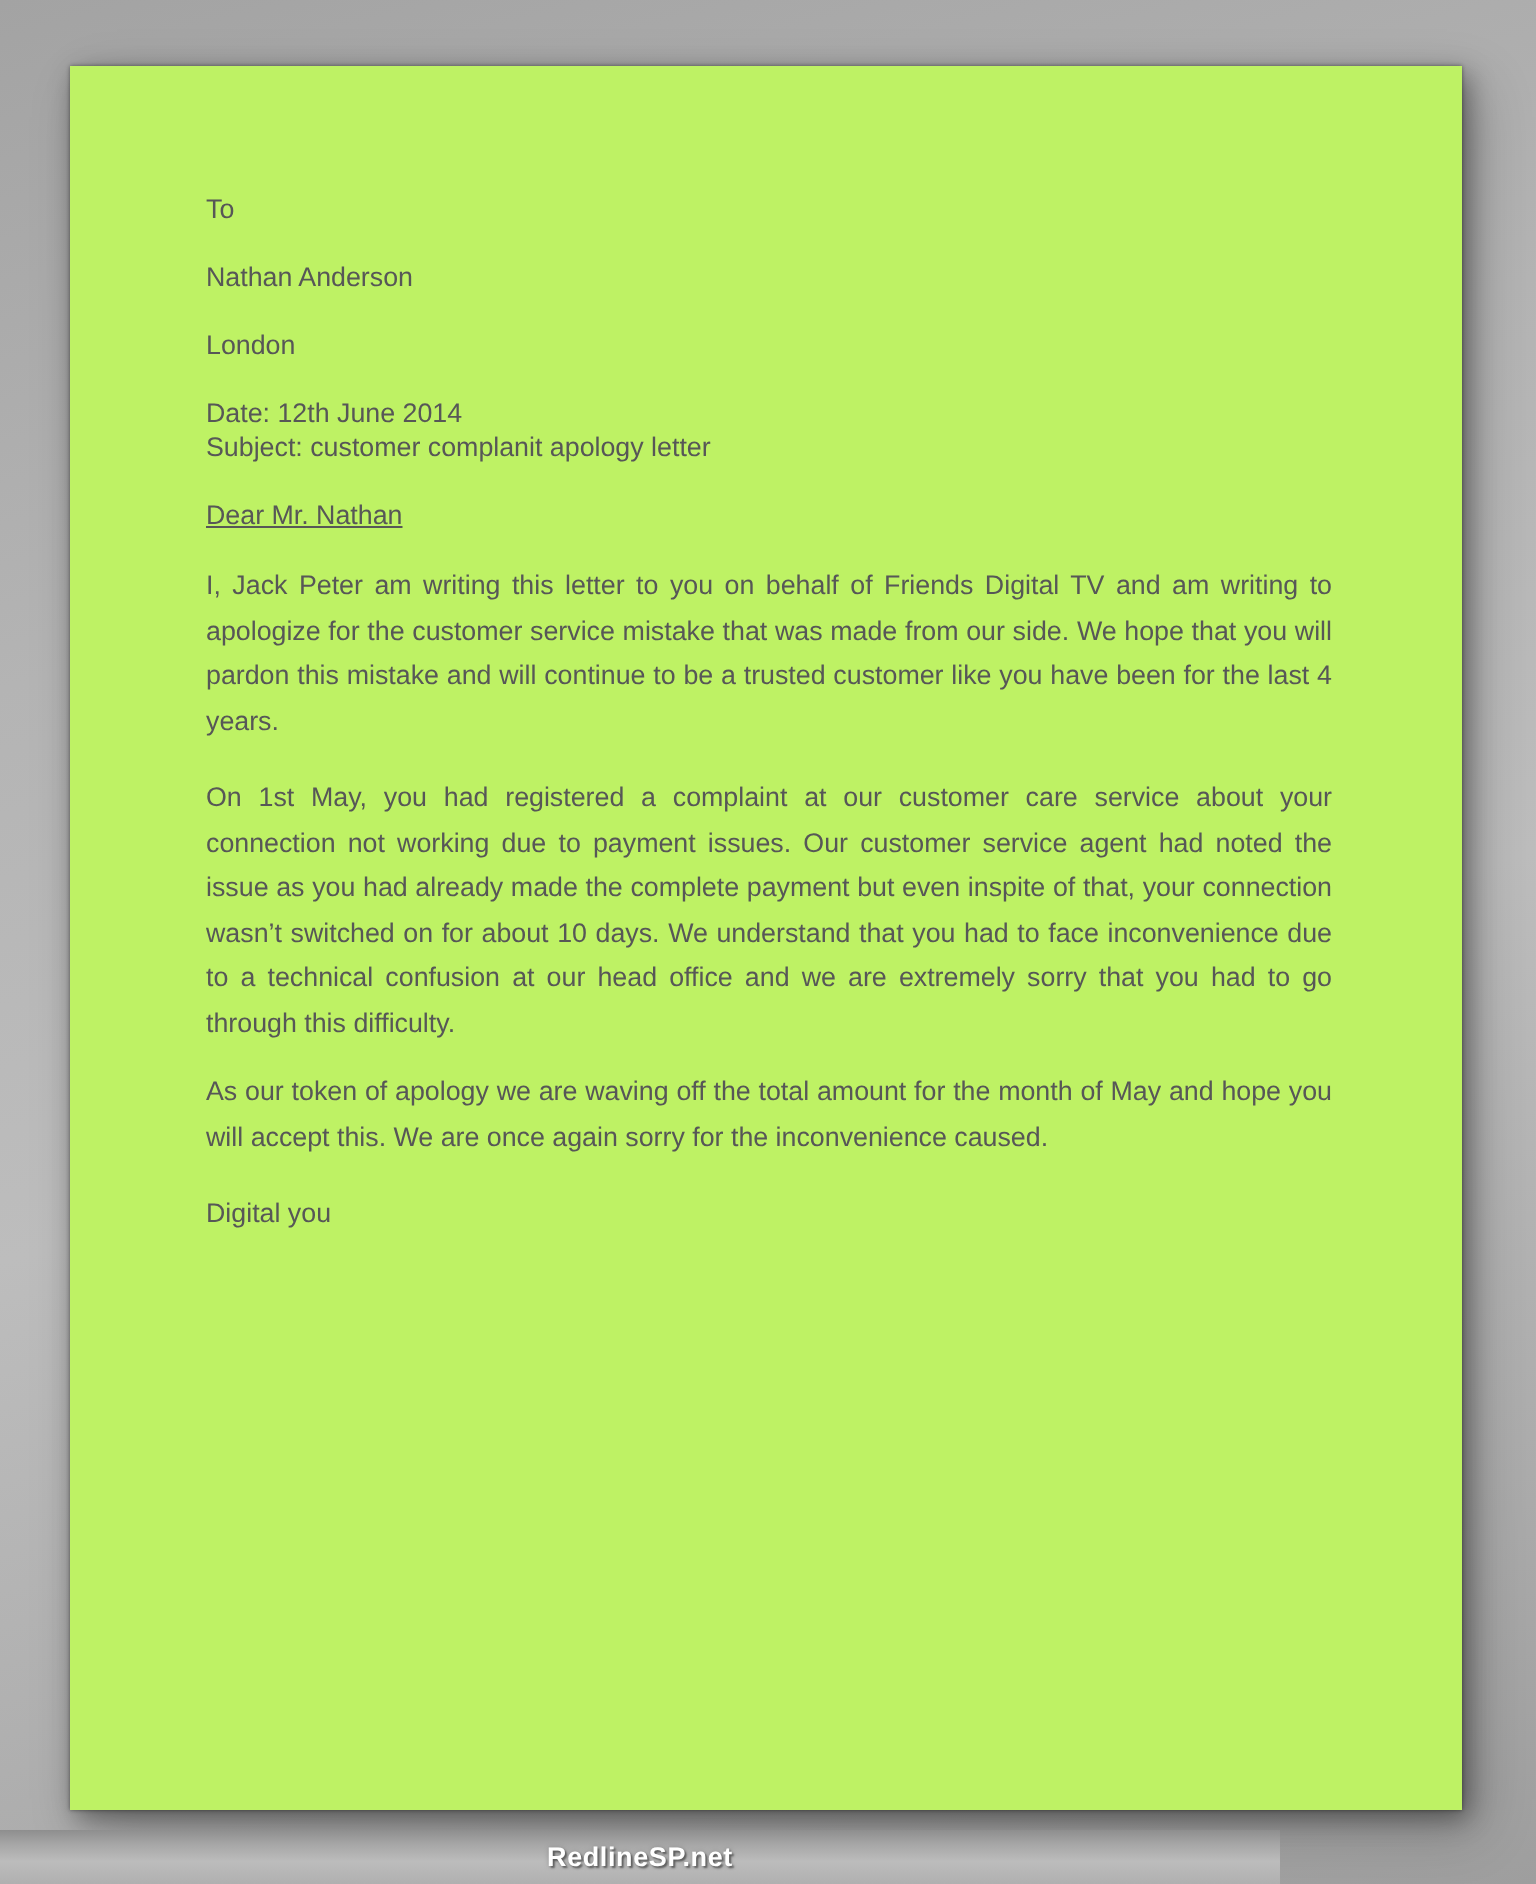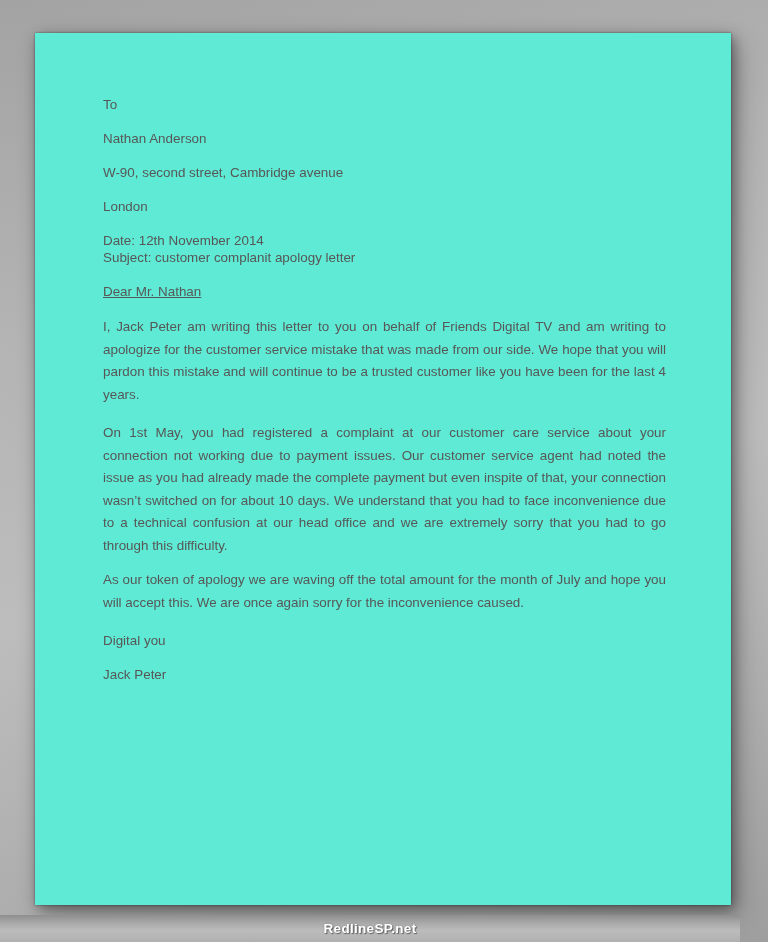--- a/index.html
+++ b/index.html
@@ -20,21 +20,21 @@
     background: linear-gradient(165deg, #a3a3a3 0%, #b4b4b4 30%, #bdbdbd 55%, #acacac 82%, #9e9e9e 100%);
   }
 
   
   #page {
     position: absolute;
     left: 35px;
     top: 33px;
     width: 696px;
     height: 872px;
-    background: #5eead4;
+    background: #bef264;
     box-shadow:
        0 0 2px rgba(0,0,0,0.45),
        3px 4px 12px rgba(0,0,0,0.38),
        8px 10px 26px rgba(0,0,0,0.22);
   }
 
   #letter {
     position: absolute;
     left: 68px;
     top: 63px;
@@ -68,21 +68,21 @@
   }
   .signature {
     margin: 17px 0 0 0;
   }
 
   
   #watermark-bar {
     position: absolute;
     left: 0;
     bottom: 0;
-    width: 740px;
+    width: 640px;
     height: 27px;
     background: linear-gradient(180deg, #8e8e8e 0%, #a6a6a6 26%, #bcbcbc 58%, #b0b0b0 100%);
     display: flex;
     align-items: center;
     justify-content: center;
   }
   #watermark-text {
     color: #ffffff;
     font-size: 13.5px;
     font-weight: bold;
@@ -93,33 +93,31 @@
 </head>
 <body>
 
 <div id="backdrop"></div>
 
 <div id="page">
   <div id="letter">
 
     <div class="addr-line">To</div>
     <div class="addr-line">Nathan Anderson</div>
-    <div class="addr-line">W-90, second street, Cambridge avenue</div>
     <div class="addr-line">London</div>
 
-    <div class="addr-line tight">Date: 12th November 2014</div>
+    <div class="addr-line tight">Date: 12th June 2014</div>
     <div class="addr-line">Subject: customer complanit apology letter</div>
 
     <div class="salutation">Dear Mr. Nathan</div>
 
     <p class="para">I, Jack Peter am writing this letter to you on behalf of Friends Digital TV and am writing to apologize for the customer service mistake that was made from our side.  We hope that you will pardon this mistake and will continue to be a trusted customer like you have been for the last 4 years.</p>
     <p class="para joined">On 1st May, you had registered a complaint at our customer care service about your connection not working due to payment issues.  Our customer service agent had noted the issue as you had already made the complete payment but even inspite of that, your connection wasn’t switched on for about 10 days. We understand that you had to face inconvenience due to a technical confusion at our head office and we are extremely sorry that you had to go through this difficulty.</p>
-    <p class="para">As our token of apology we are waving off the total amount for the month of July and hope you will accept this. We are once again sorry for the inconvenience caused.</p>
+    <p class="para">As our token of apology we are waving off the total amount for the month of May and hope you will accept this. We are once again sorry for the inconvenience caused.</p>
 
     <div class="closing">Digital you</div>
-    <div class="signature">Jack Peter</div>
 
   </div>
 </div>
 
 <div id="watermark-bar">
   <span id="watermark-text">RedlineSP.net</span>
 </div>
 
 </body></html>

